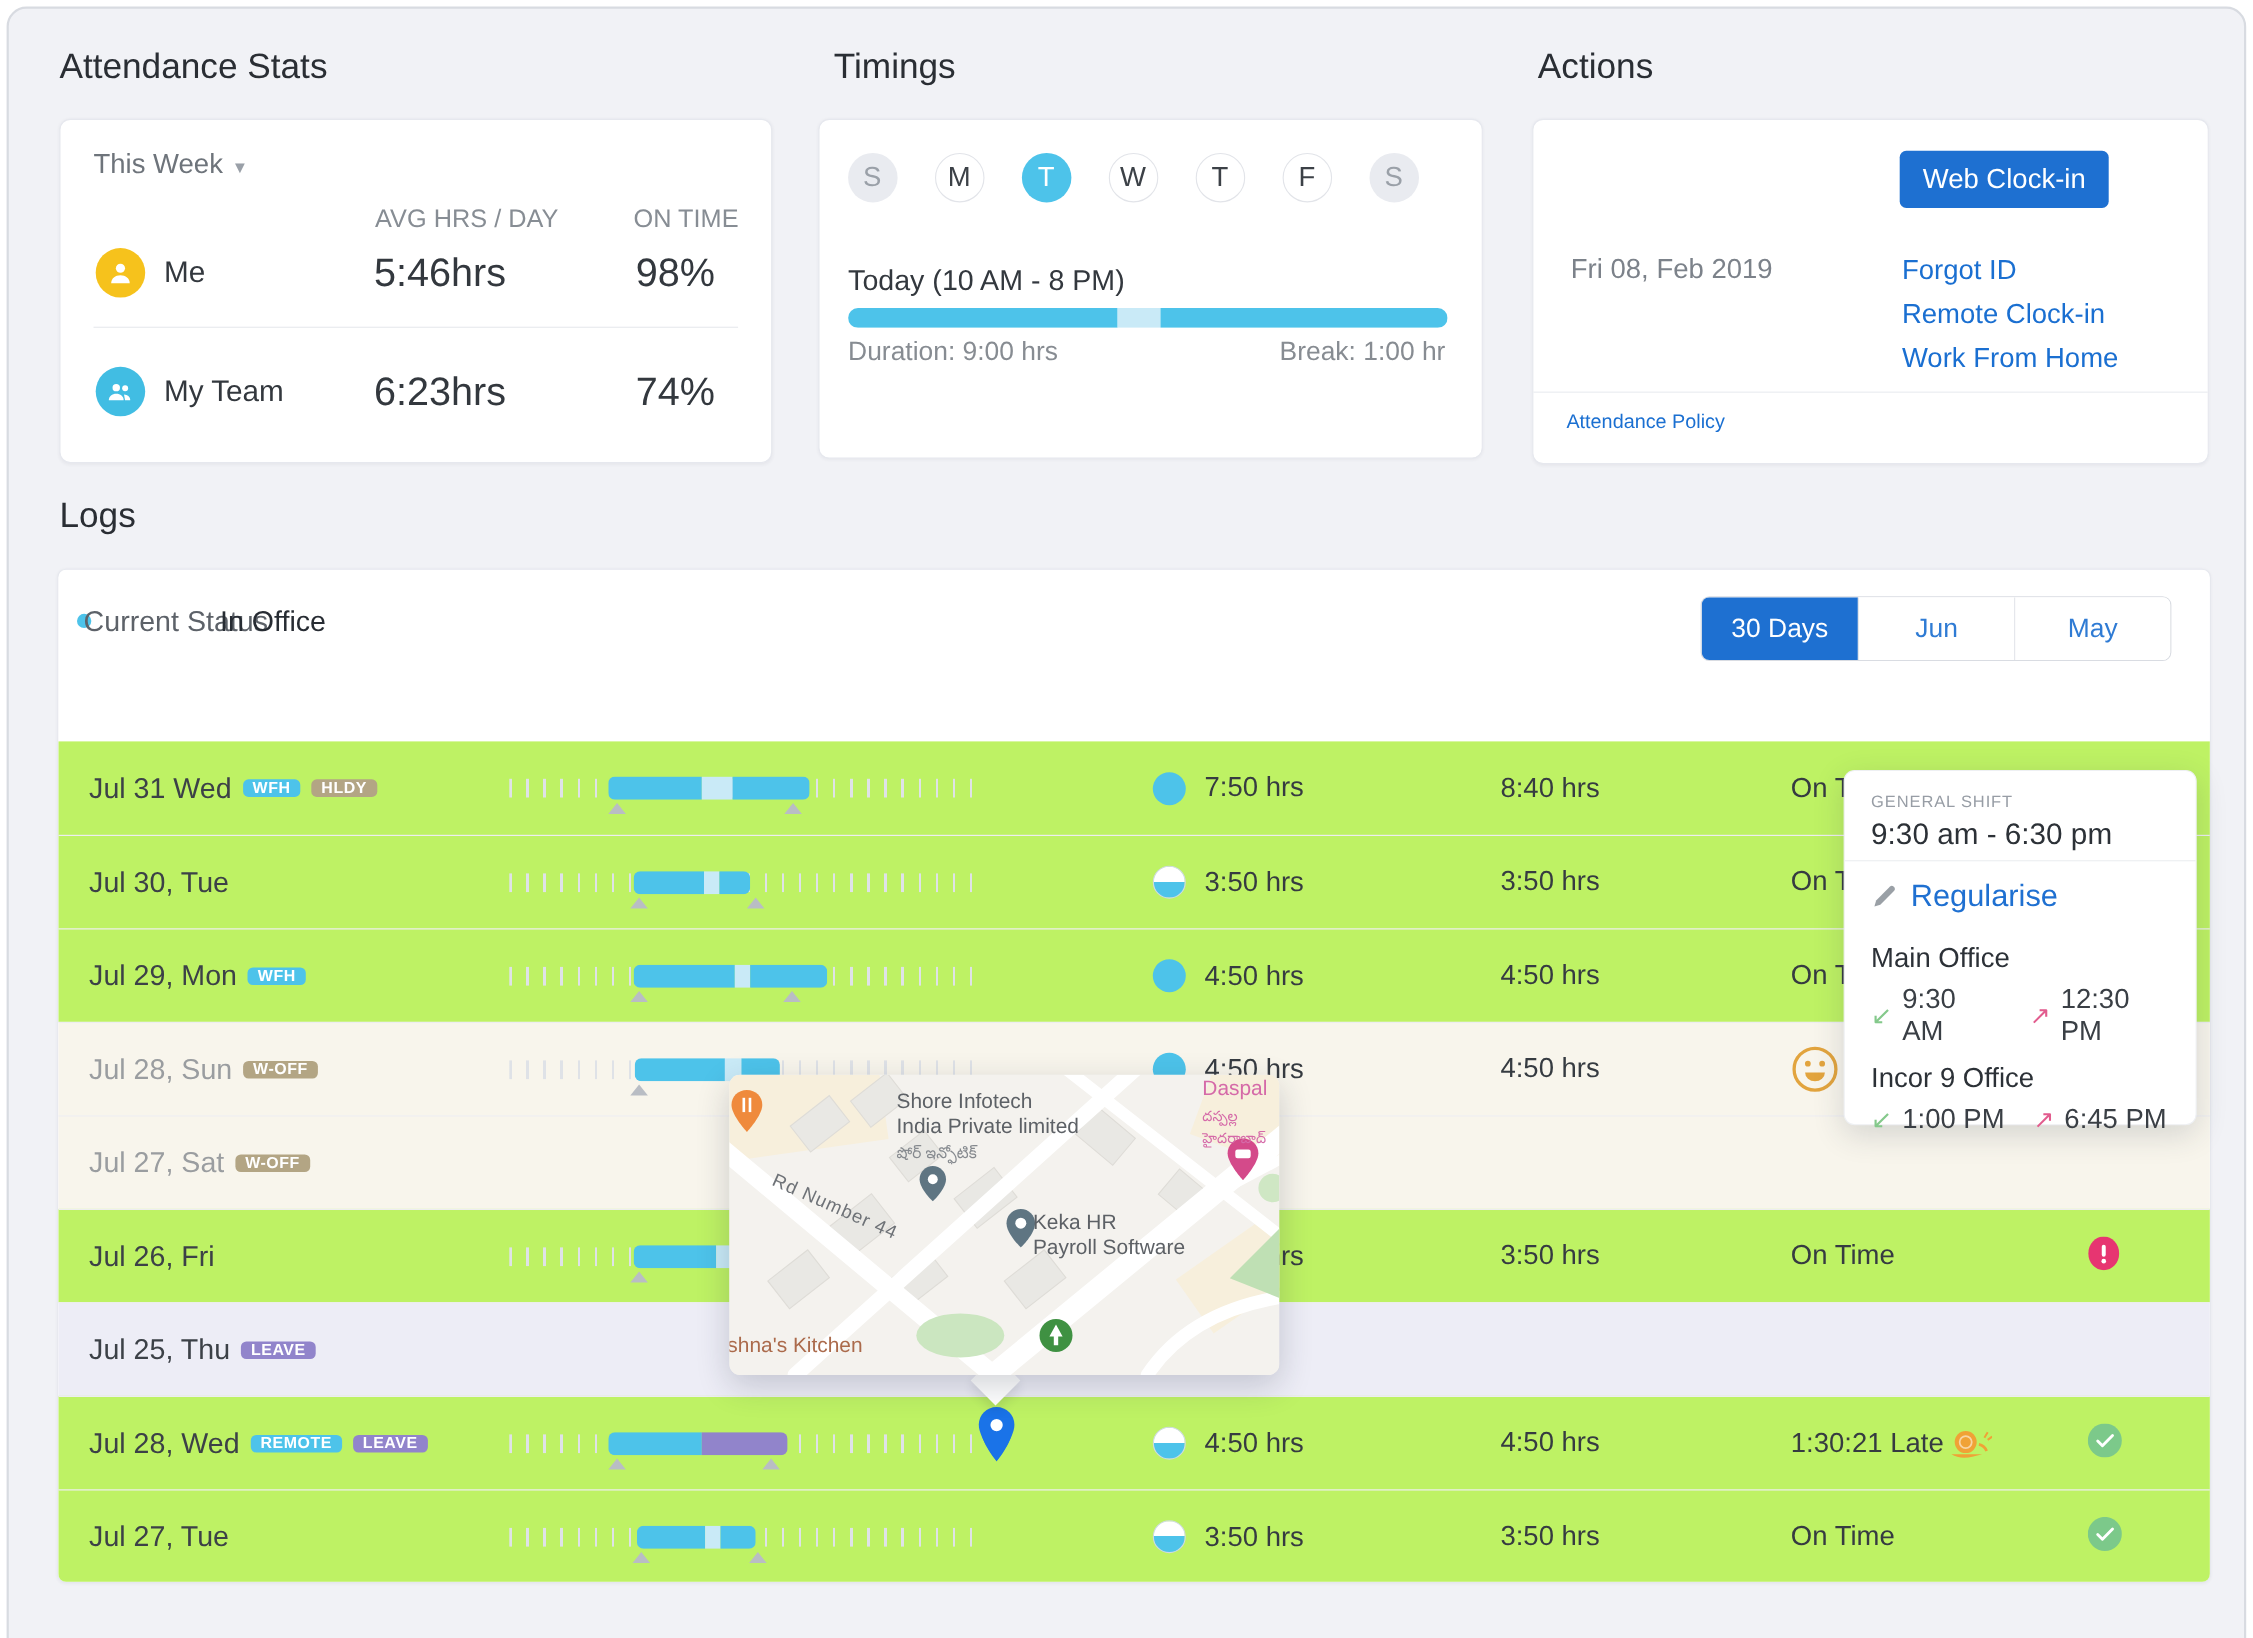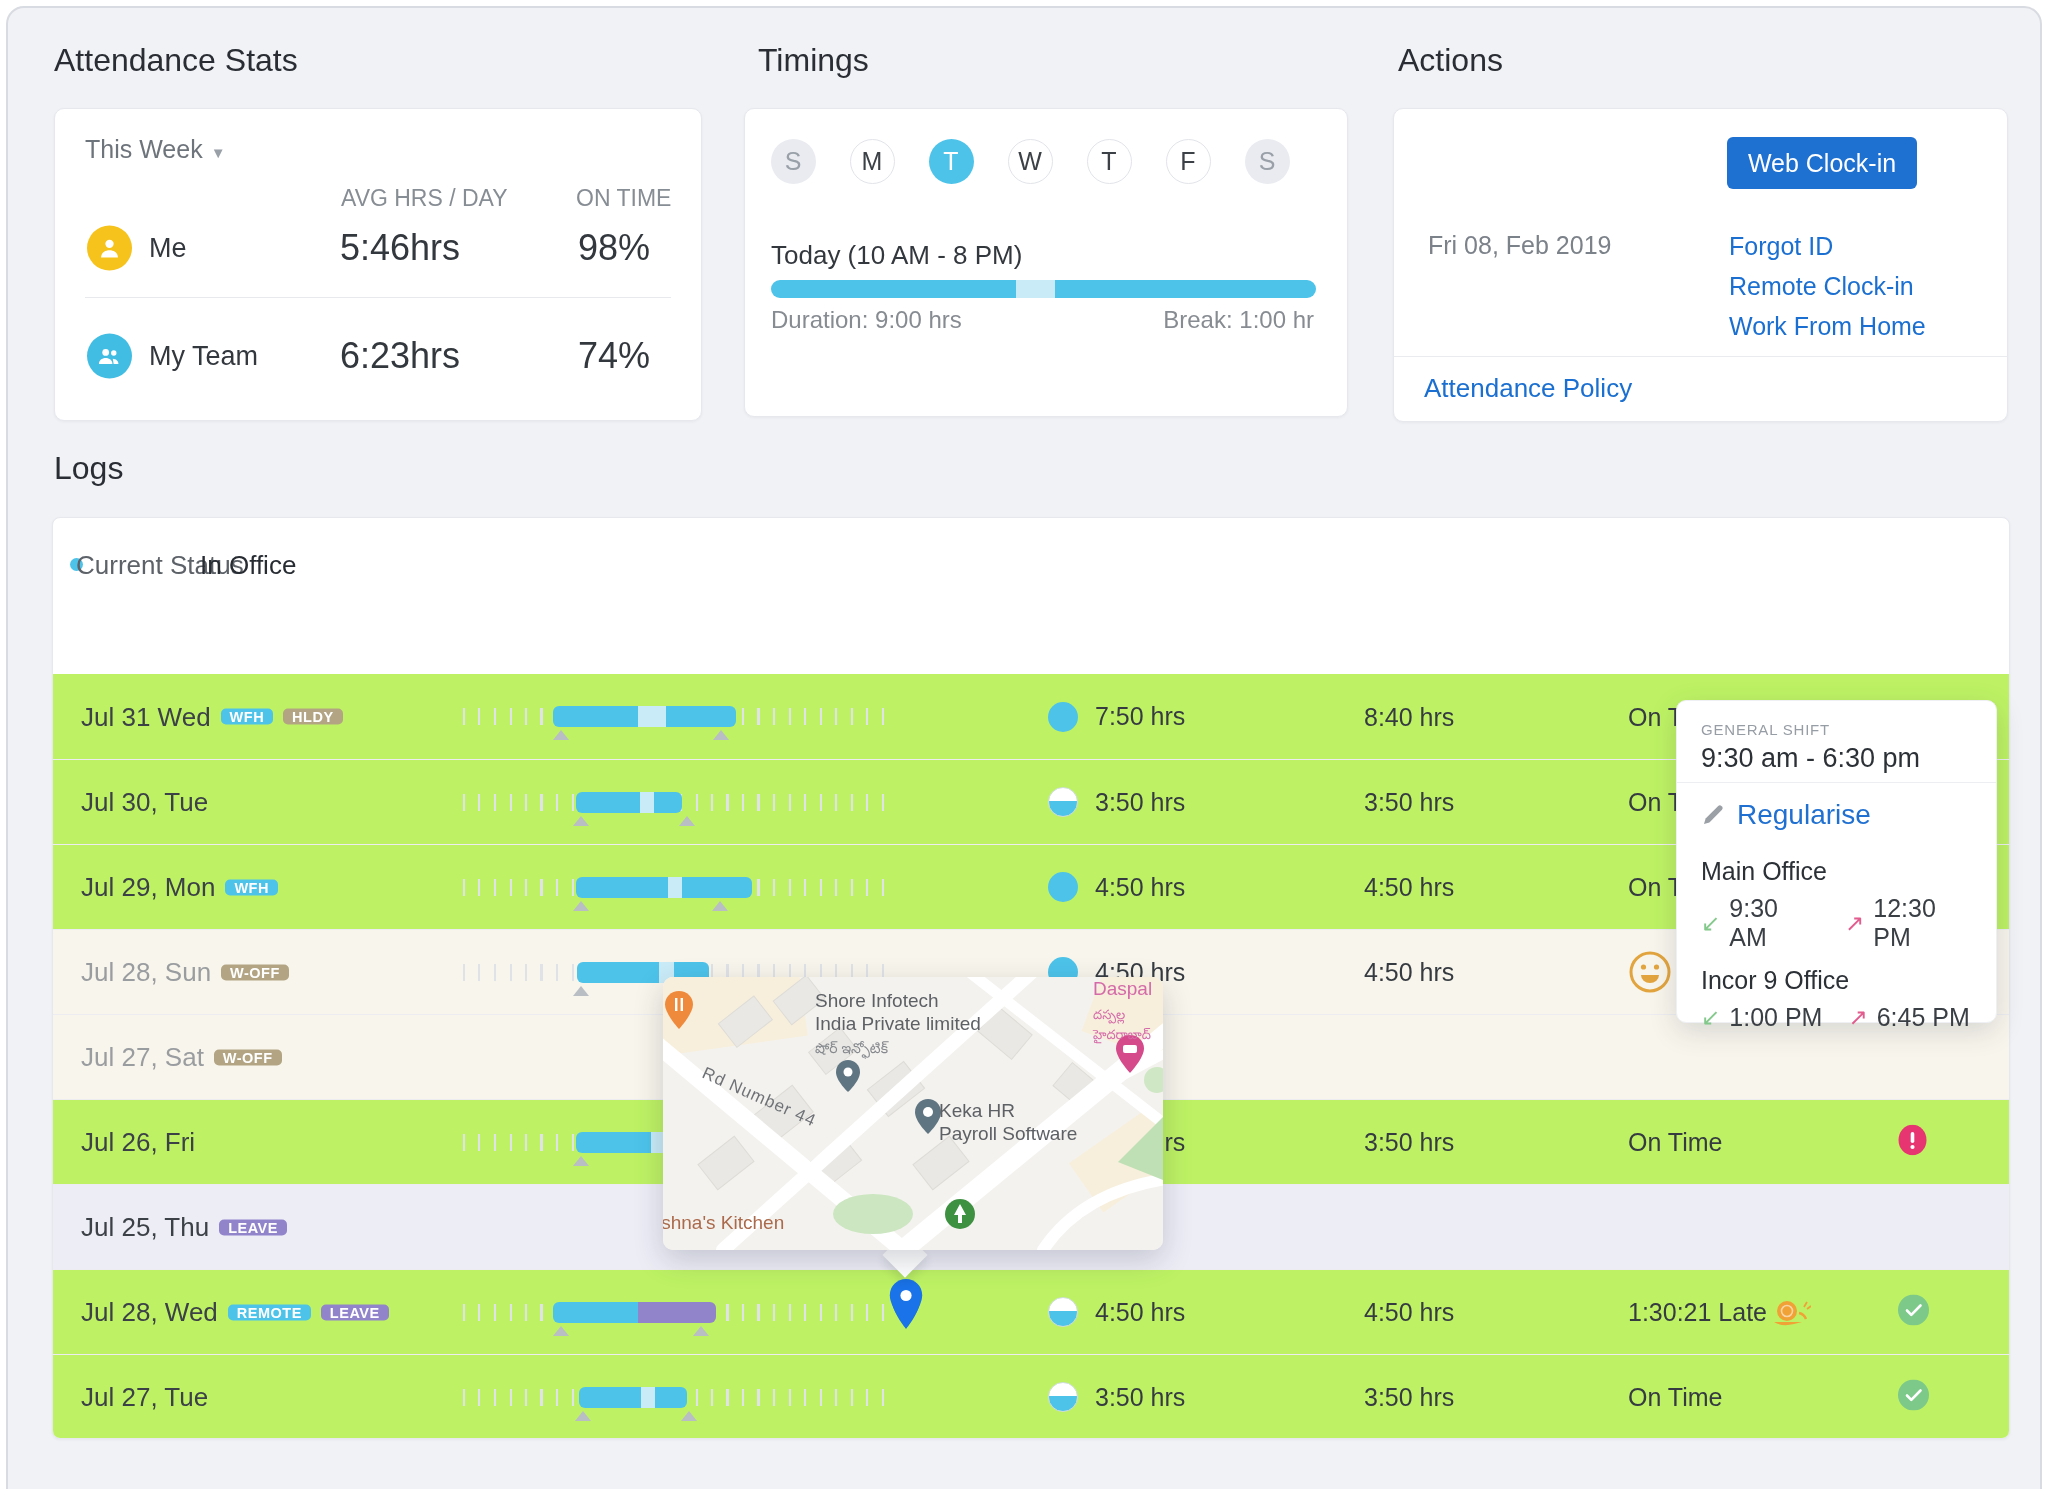--- a/index.html
+++ b/index.html
@@ -39,21 +39,21 @@
   
   #actions-card { left:1393px; top:108px; width:615px; height:314px; }
   .clock { position:absolute; left:32px; top:34px; color:#33383e; white-space:nowrap; }
   .clock .hm { font-size:60px; font-weight:500; letter-spacing:1px; }
   .clock .ss { font-size:30px; font-weight:500; }
   .clock .ampm { font-size:21px; color:#8a9097; margin-left:6px; }
   .adate { position:absolute; left:34px; top:122px; font-size:25px; color:#7c828a; }
   .btn-primary { position:absolute; left:333px; top:28px; width:190px; height:52px; background:#1e70d1; border:none; border-radius:6px; color:#fff; font-size:25px; font-family:inherit; cursor:pointer; }
   .action-link { position:absolute; left:335px; font-size:25px; color:#1a6fd1; cursor:pointer; }
   .actions-divider { position:absolute; left:0; right:0; top:247px; height:1px; background:#e9ebef; }
-  .policy-link { position:absolute; left:30px; top:264px; font-size:26px; color:#1a6fd1; cursor:pointer; }
+  .policy-link { position:absolute; left:30px; top:264px; font-size:18px; color:#1a6fd1; cursor:pointer; }
 
   
   #logs-heading { left:54px; top:450px; }
   #logs-card { left:52px; top:517px; width:1958px; height:922px; overflow:hidden; border-radius:8px; }
   .status-dot { position:absolute; left:17px; top:40px; width:13px; height:13px; border-radius:50%; background:#4dc3ea; }
   .status-label { position:absolute; left:23px; top:32px; font-size:26px; color:#5d6269; }
   .status-value { position:absolute; left:147px; top:32px; font-size:26px; font-weight:500; color:#272c33; }
   .range-group { position:absolute; left:1493px; top:24px; display:flex; height:59px; border:1px solid #d9dce2; border-radius:8px; overflow:hidden; background:#fff; }
   .range-btn { width:142px; height:100%; background:#fff; border:none; border-left:1px solid #e3e5ea; color:#2f7bd4; font-size:24px; font-family:inherit; cursor:pointer; }
   .range-btn:first-child { border-left:none; }
@@ -179,20 +179,25 @@
       </div>
     <div class="actions-divider"></div>
     <div class="policy-link">Attendance Policy</div>
   </div>
 
   <div class="h-section" id="logs-heading">Logs</div>
   <div class="card" id="logs-card">
     <span class="status-dot"></span>
     <span class="status-label">Current Status</span>
     <span class="status-value">In Office</span>
+    <div class="range-group" id="range-group">
+        <button class="range-btn active">30 Days</button>
+        <button class="range-btn">Jun</button>
+        <button class="range-btn">May</button>
+      </div>
     <div id="log-rows">
         <div class="log-row">
           <span class="cell-date">Jul 31 Wed<span class="badge cyan">WFH</span><span class="badge tan">HLDY</span></span>
           <span class="ticks"></span>
           <span class="bar" style="left:500px">
             <span class="work" style="width:85px"></span>
             <span class="break" style="width:28px"></span>
             <span class="work" style="width:70px"></span>
           </span>
           <span class="marker" style="left:500px"></span>

